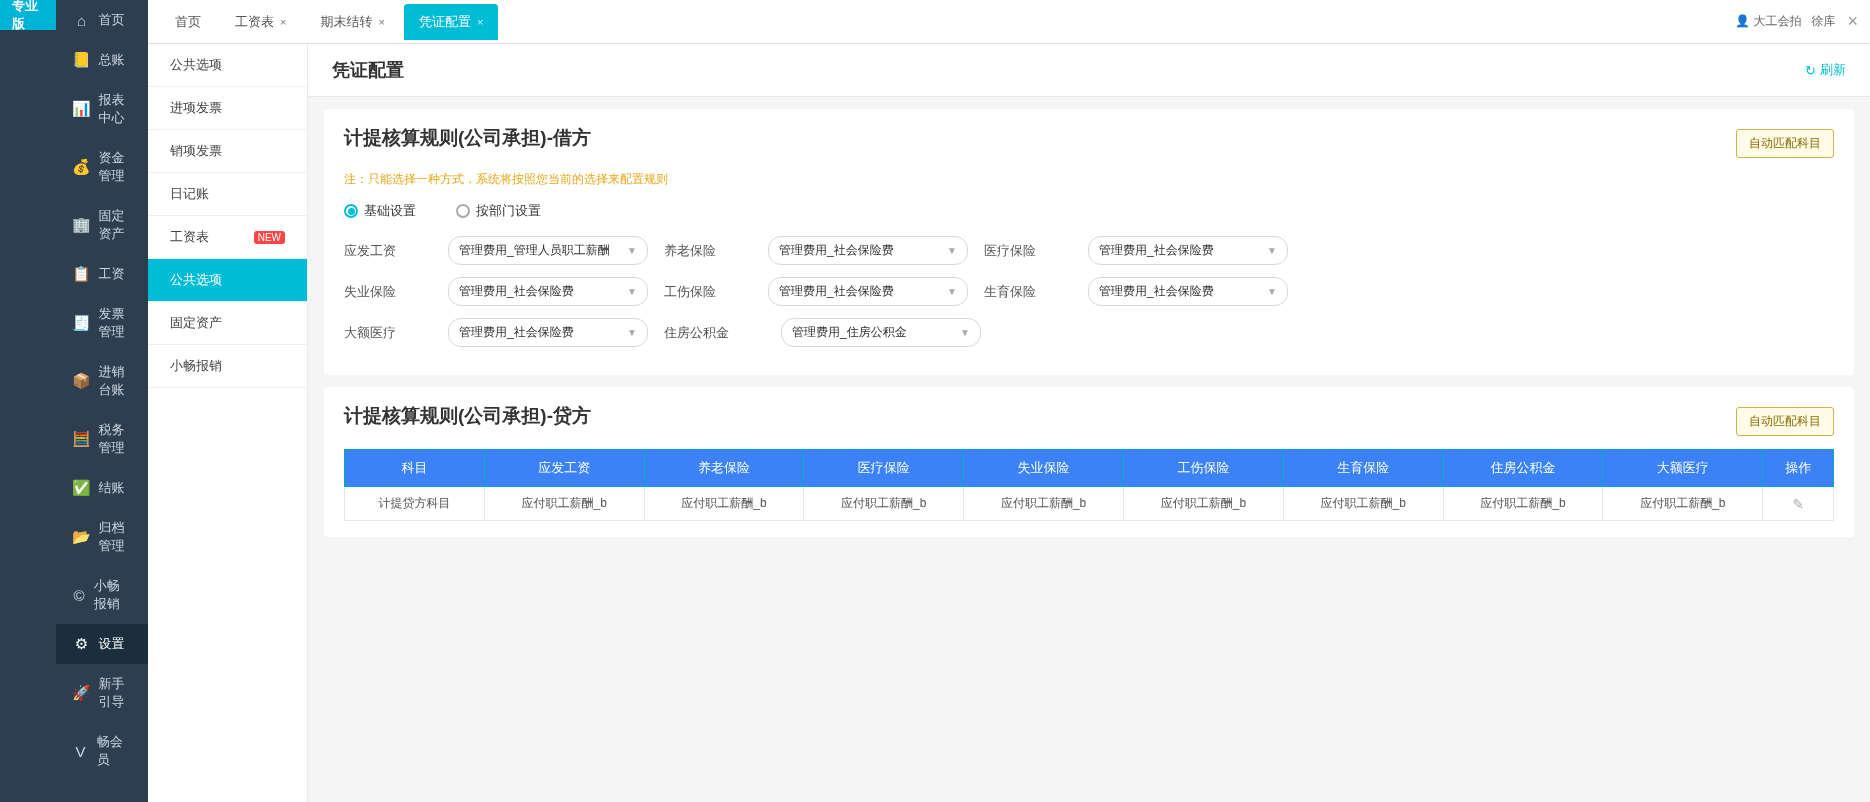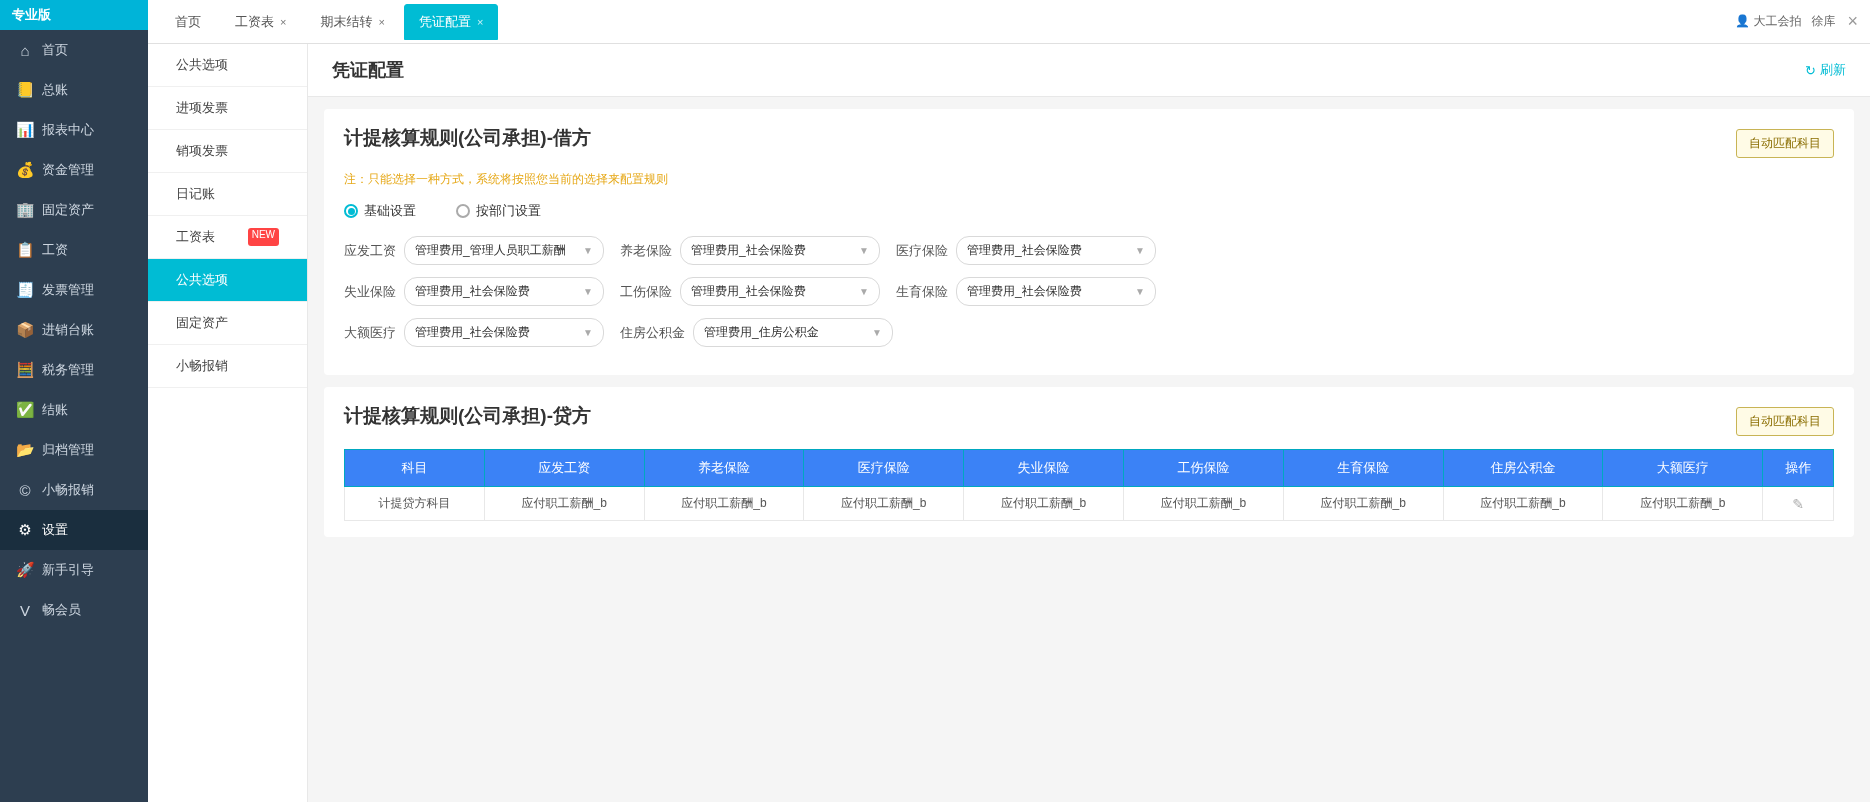--- a/index.html
+++ b/index.html
@@ -4,21 +4,21 @@
   <style>
     * { box-sizing: border-box; margin: 0; padding: 0; }
     body { font-family: 'Microsoft YaHei', Arial, sans-serif; font-size: 13px; background: #f5f5f5; display: flex; height: 802px; overflow: hidden; }
 
     
     .sidebar {
       width: 148px;
       background: #2d3e50;
       color: #cdd6e0;
       display: flex;
-      flex-direction: column;
+      flex-direction: row;
       flex-shrink: 0;
       height: 100%;
     }
     .sidebar-logo {
       background: #00b4d8;
       color: white;
       font-size: 13px;
       padding: 8px 12px;
       font-weight: bold;
       height: 30px;
@@ -81,25 +81,26 @@
 
     
     .left-nav {
       width: 160px;
       background: white;
       border-right: 1px solid #e8e8e8;
       overflow-y: auto;
       flex-shrink: 0;
     }
     .left-nav-item {
-      padding: 12px 28px;
+      padding: 12px 22px;
       cursor: pointer;
       color: #444;
       font-size: 13px;
       display: flex;
+      align-items: center;
       justify-content: space-between;
       border-bottom: 1px solid #f0f0f0;
     }
     .left-nav-item.active { background: #00bcd4; color: white; }
     .left-nav-item .badge-new {
       background: #ff4444;
       color: white;
       font-size: 10px;
       padding: 1px 4px;
       border-radius: 3px;
@@ -215,20 +216,21 @@
       border: 1px solid #d9d9d9;
       border-radius: 13px;
       padding: 5px 10px;
       background: white;
       min-width: 200px;
       cursor: pointer;
       font-size: 12px;
       color: #333;
       justify-content: space-between;
       gap: 8px;
+      margin-left: 44px;
     }
     .form-select-arrow { color: #aaa; font-size: 10px; }
 
     
     .auto-match-btn {
       border: 1px solid #c8b455;
       color: #8a6d00;
       background: #fffbe6;
       padding: 5px 12px;
       border-radius: 3px;

